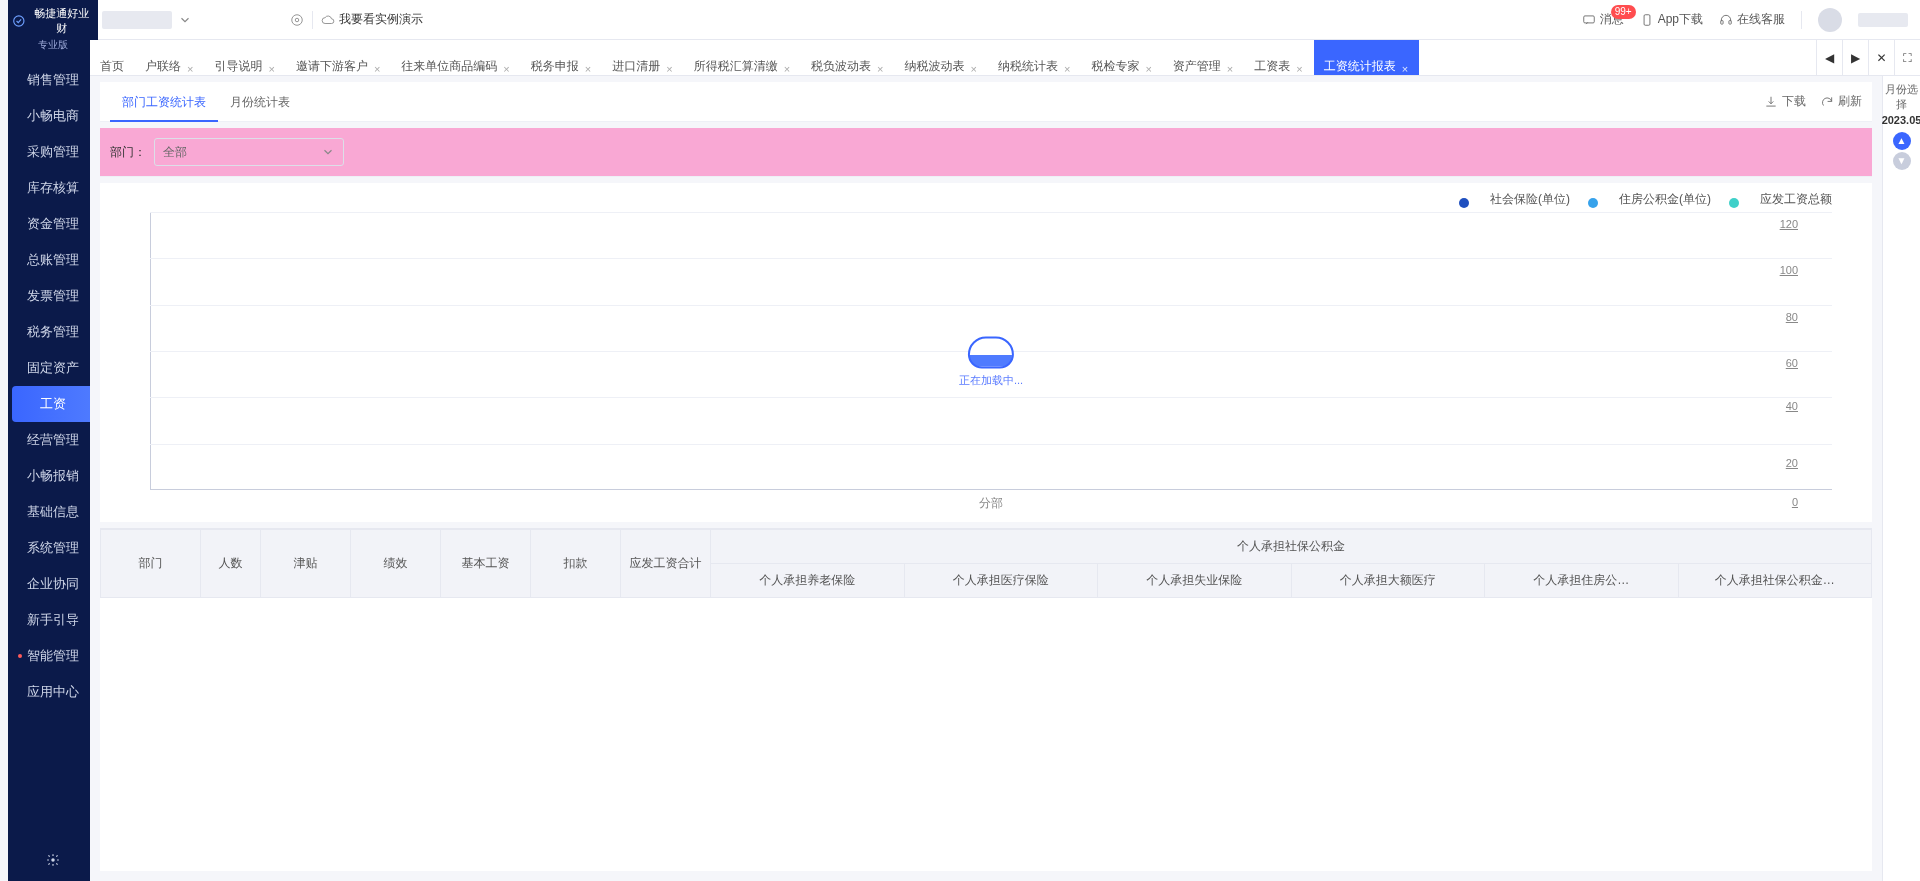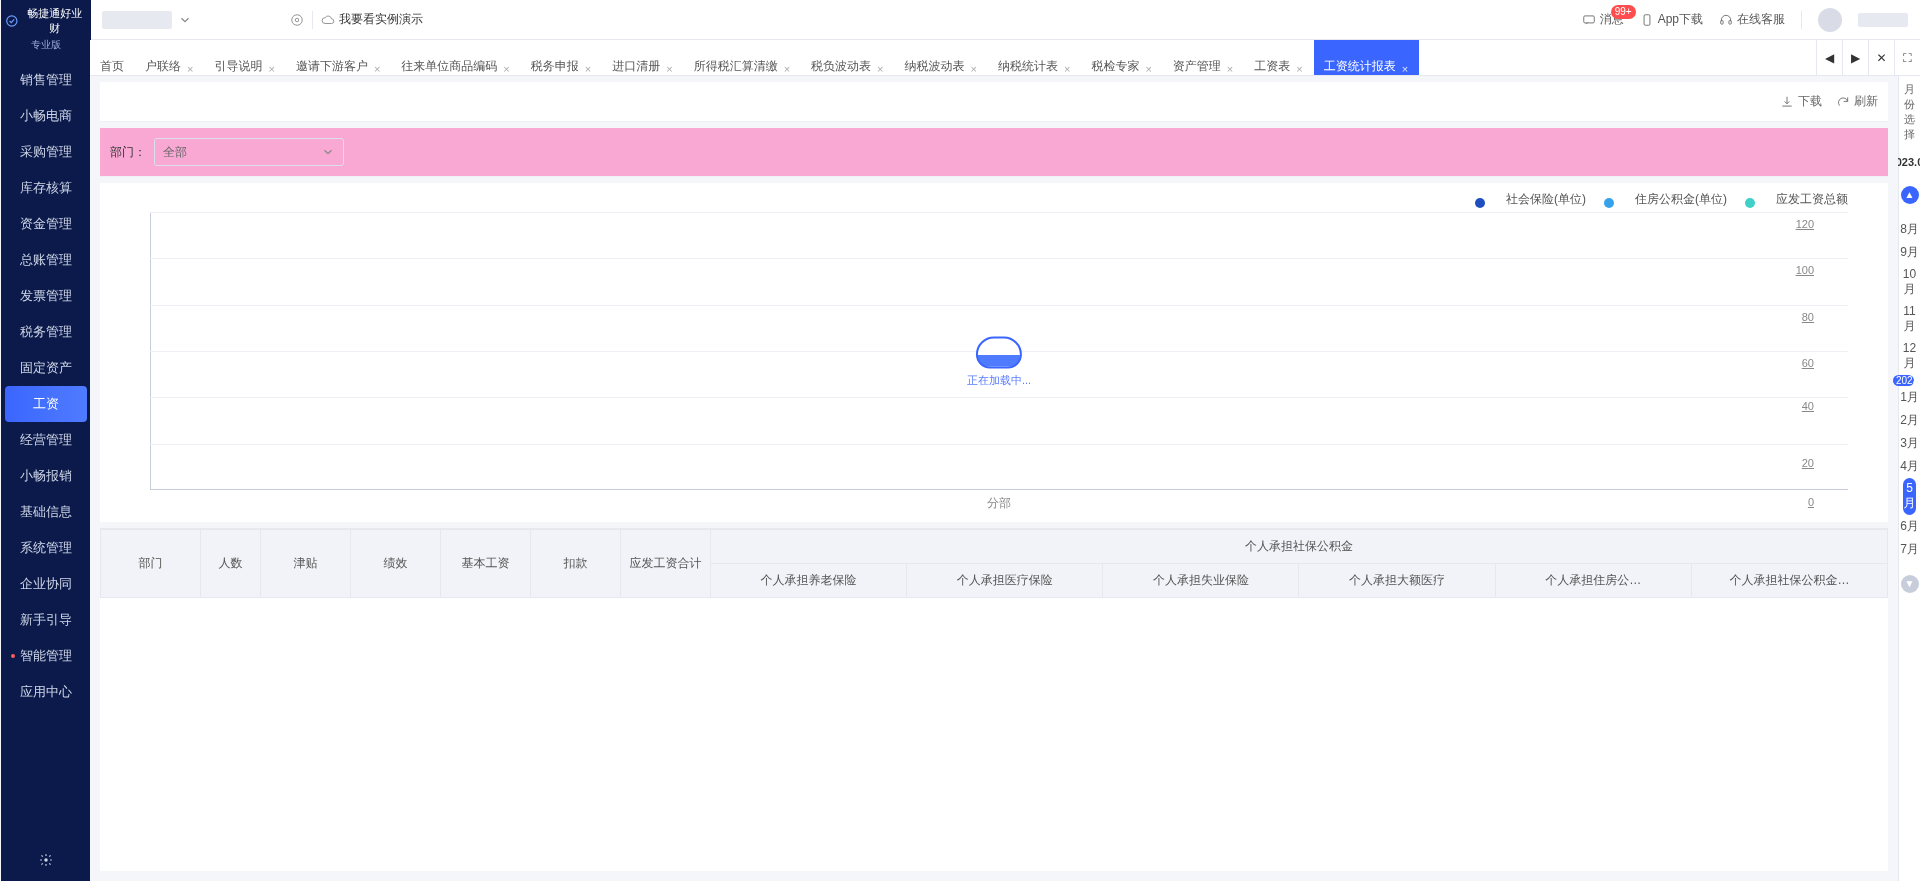--- a/index.html
+++ b/index.html
@@ -1,19 +1,19 @@
 <!DOCTYPE html>
 <html><head>
 <meta charset="utf-8">
 <style>
 * { box-sizing: border-box; margin: 0; padding: 0; }
 body { font-family: "Microsoft YaHei", Arial, sans-serif; font-size: 12px; color: #333; background: #f5f6fa; overflow: hidden; }
 
 
-.sidebar { position: fixed; left: 1px; top: 0; width: 90px; height: 100vh; background: #0b1a4a; color: #cfd6e8; }
+.sidebar { position: fixed; left: 8px; top: 0; width: 90px; height: 100vh; background: #0b1a4a; color: #cfd6e8; }
 .logo-wrap { padding: 6px 4px 2px; text-align: center; }
 .logo-wrap .brand { color: #fff; font-size: 11px; display: flex; align-items: center; justify-content: center; gap: 4px; }
 .logo-wrap .edition { color: #9aa7d6; font-size: 10px; margin-top: 2px; }
 .nav { margin-top: 8px; }
 .nav-item { height: 36px; line-height: 36px; text-align: center; font-size: 13px; cursor: pointer; position: relative; }
 .nav-item.active { background: linear-gradient(90deg,#3a66ff,#4f7bff); color: #fff; border-radius: 4px; margin: 0 4px; }
 .nav-item .dot { position: absolute; left: 10px; top: 16px; width: 4px; height: 4px; border-radius: 50%; background: #ff5a5a; }
 .sidebar-footer { position: absolute; bottom: 0; width: 100%; height: 36px; text-align: center; line-height: 36px; }
 
 
@@ -65,21 +65,21 @@
 .loading { position: absolute; left: 50%; top: 50%; transform: translate(-50%,-50%); text-align: center; color: #5b7cff; font-size: 11px; }
 .cloud { width: 46px; height: 32px; margin: 0 auto 4px; border: 2px solid #3a66ff; border-radius: 18px 18px 14px 14px; position: relative; background: linear-gradient(#fff 60%, #4f7bff 60%); }
 
 
 .table-wrap { background: #fff; flex: 1; overflow: auto; border-top: 1px solid #e6e8f0; }
 table { border-collapse: collapse; width: 100%; table-layout: fixed; }
 th { background: #f2f3f8; border: 1px solid #e6e8f0; font-weight: 500; color: #555; padding: 8px 4px; font-size: 12px; }
 th.group { background: #f2f3f8; }
 
 
-.month-selector { width: 22px; background: #fff; border-left: 1px solid #e6e8f0; display: flex; flex-direction: column; align-items: center; padding-top: 6px; gap: 14px; }
+.month-selector { width: 38px; background: #fff; border-left: 1px solid #e6e8f0; display: flex; flex-direction: column; align-items: center; padding-top: 6px; gap: 2px; }
 .ms-title { font-size: 11px; color: #666; writing-mode: horizontal-tb; text-align: center; }
 .ms-year { font-size: 11px; font-weight: 600; color: #333; margin-bottom: 4px; }
 .ms-arrow { width: 18px; height: 18px; border-radius: 50%; background: #3a66ff; color: #fff; text-align: center; line-height: 18px; font-size: 10px; cursor: pointer; }
 .ms-month { font-size: 12px; color: #555; padding: 3px 0; cursor: pointer; width: 100%; text-align: center; }
 .ms-month.active { background: #3a66ff; color: #fff; border-radius: 10px; margin: 0 4px; width: calc(100% - 8px); }
 .ms-year-badge { background: #3a66ff; color: #fff; font-size: 10px; border-radius: 8px; padding: 0 3px; position: relative; left: -6px; }
 
 svg.ic { width: 14px; height: 14px; }
 </style>
 </head>
@@ -242,20 +242,24 @@
       <div class="ctrl">▶</div>
       <div class="ctrl">✕</div>
       <div class="ctrl">⛶</div>
     </div>
   </div>
 
   <div class="content">
     <div class="page">
 
       <div class="subtab-row">
+        <div id="subtabs" style="display:flex">
+            <div class="subtab active">部门工资统计表</div>
+            <div class="subtab">月份统计表</div>
+          </div>
         <div class="subtab-right">
           <div class="icon-btn">
             <svg class="ic" viewBox="0 0 24 24">
                 <path d="M12 3v12m0 0l-4-4m4 4l4-4M4 19h16" stroke="#666" stroke-width="1.5" fill="none"></path>
               </svg>
             <span>下载</span>
           </div>
           <div class="icon-btn">
             <svg class="ic" viewBox="0 0 24 24">
                 <path d="M20 11A8 8 0 106 18" stroke="#666" stroke-width="1.5" fill="none"></path>
@@ -340,32 +344,17 @@
               </tr>
           </thead>
         </table>
       </div>
     </div>
 
     <div class="month-selector">
       <div class="ms-title">月份选择</div>
       <div class="ms-year">2023.05</div>
       <div class="ms-arrow">▲</div>
-      <div id="months" style="width:100%">
-          <div class="ms-month">8月</div>
-          <div class="ms-month">9月</div>
-          <div class="ms-month">10月</div>
-          <div class="ms-month">11月</div>
-          <div class="ms-month">12月</div>
-          <div class="ms-year-badge">2023</div>
-          <div class="ms-month">1月</div>
-          <div class="ms-month">2月</div>
-          <div class="ms-month">3月</div>
-          <div class="ms-month">4月</div>
-          <div class="ms-month active">5月</div>
-          <div class="ms-month">6月</div>
-          <div class="ms-month">7月</div>
-        </div>
       <div class="ms-arrow" style="background:#c8cddc">▼</div>
     </div>
   </div>
 
 </div>
 
 </body></html>

